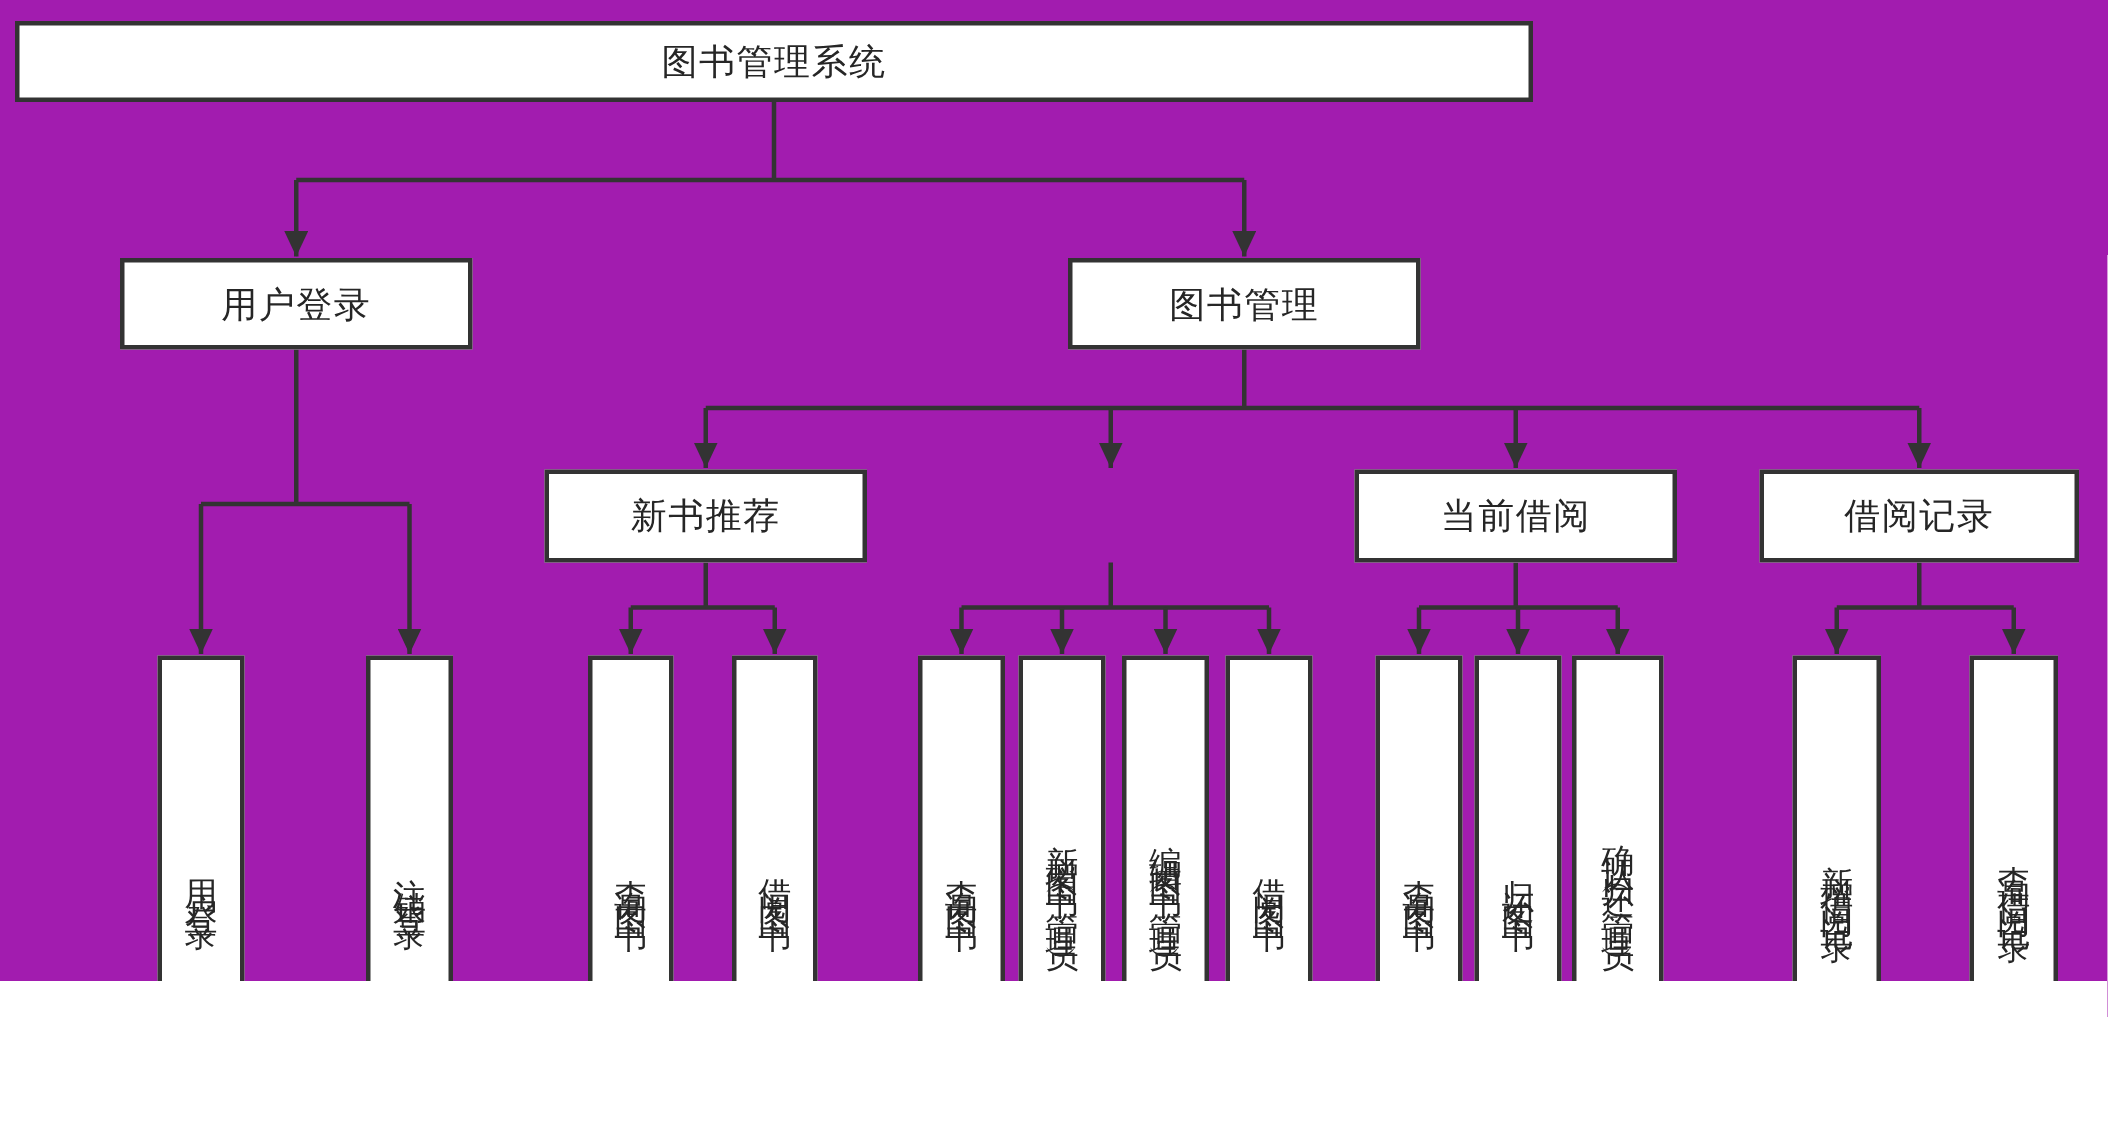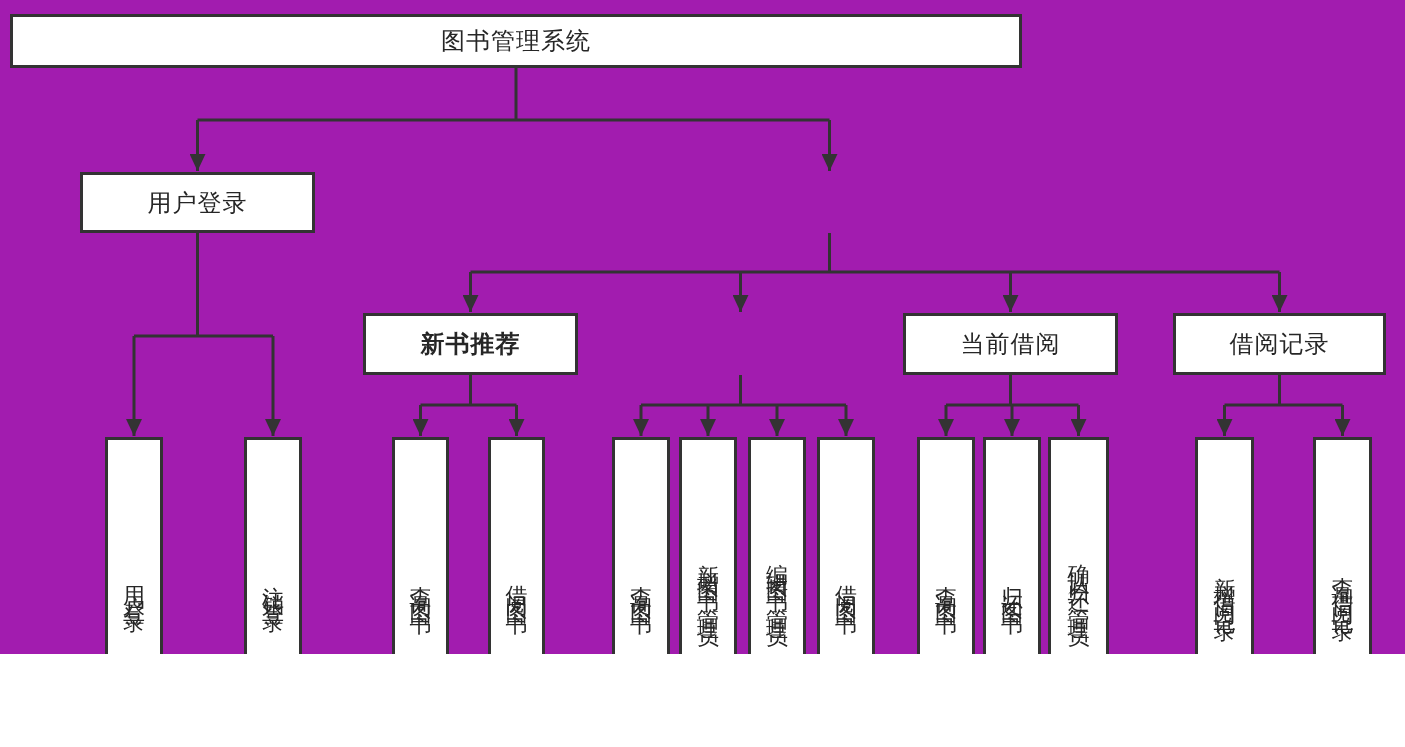--- a/index.html
+++ b/index.html
@@ -99,22 +99,23 @@
 
       <path d="M1279.5,375 V405 M1224.5,405 H1342.5"></path>
       <line x1="1224.5" y1="405" x2="1224.5" y2="436" marker-end="url(#arrow)"></line>
       <line x1="1342.5" y1="405" x2="1342.5" y2="436" marker-end="url(#arrow)"></line>
     </g>
   </svg>
 
   <div class="box" style="left:10px; top:14px; width:1012px; height:54px;">图书管理系统</div>
 
   <div class="box" style="left:80px; top:172px; width:235px; height:61px;">用户登录</div>
+  <div class="box" style="left:712px; top:172px; width:235px; height:61px;">图书管理</div>
 
-  <div class="box" style="left:363px; top:313px; width:215px; height:62px;font-weight:bold;">新书推荐</div>
+  <div class="box" style="left:363px; top:313px; width:215px; height:62px;">新书推荐</div>
   <div class="box" style="left:903px; top:313px; width:215px; height:62px;">当前借阅</div>
   <div class="box" style="left:1173px; top:313px; width:213px; height:62px;">借阅记录</div>
 
   <div class="box leaf" style="left:105px; top:437px; width:58px; height:298px;">
     <span class="vtext">用户登录</span>
   </div>
   <div class="box leaf" style="left:244px; top:437px; width:58px; height:298px;">
     <span class="vtext">注销登录</span>
   </div>
 

